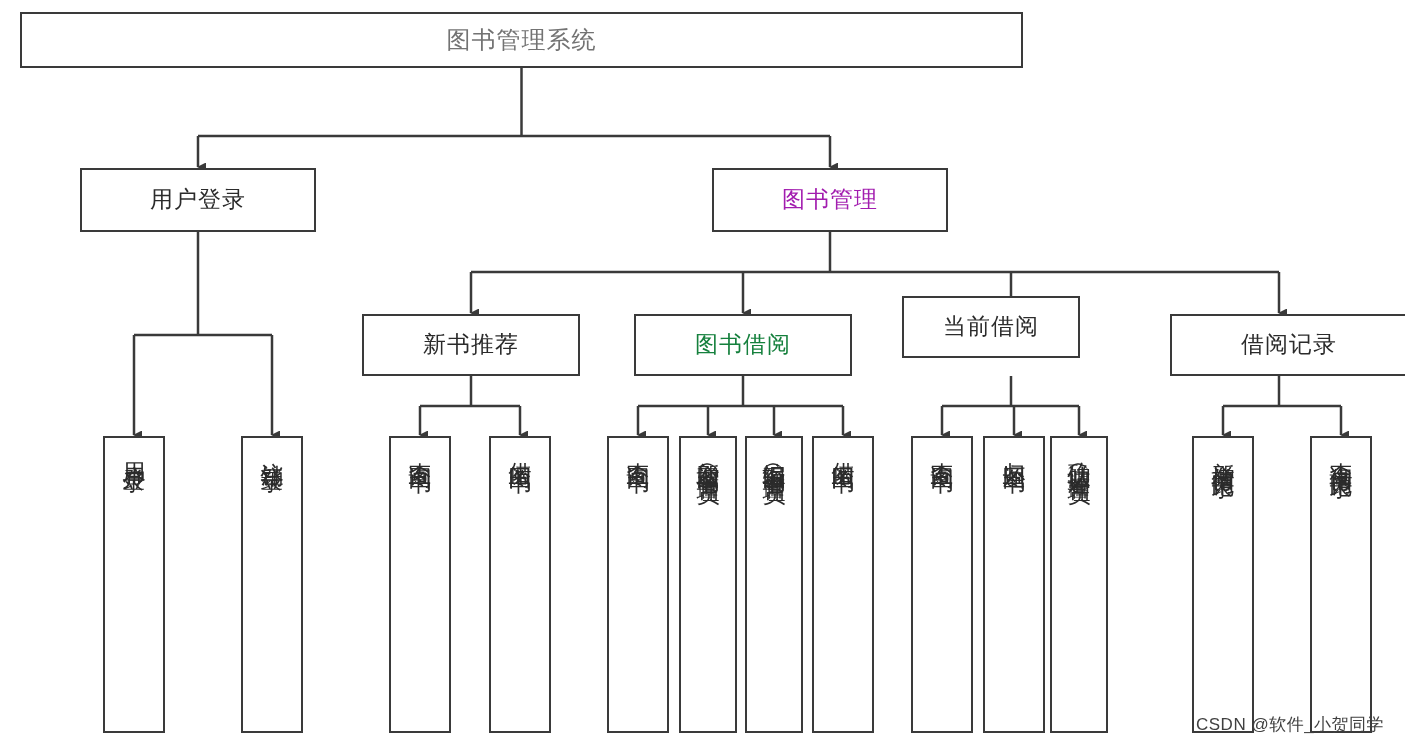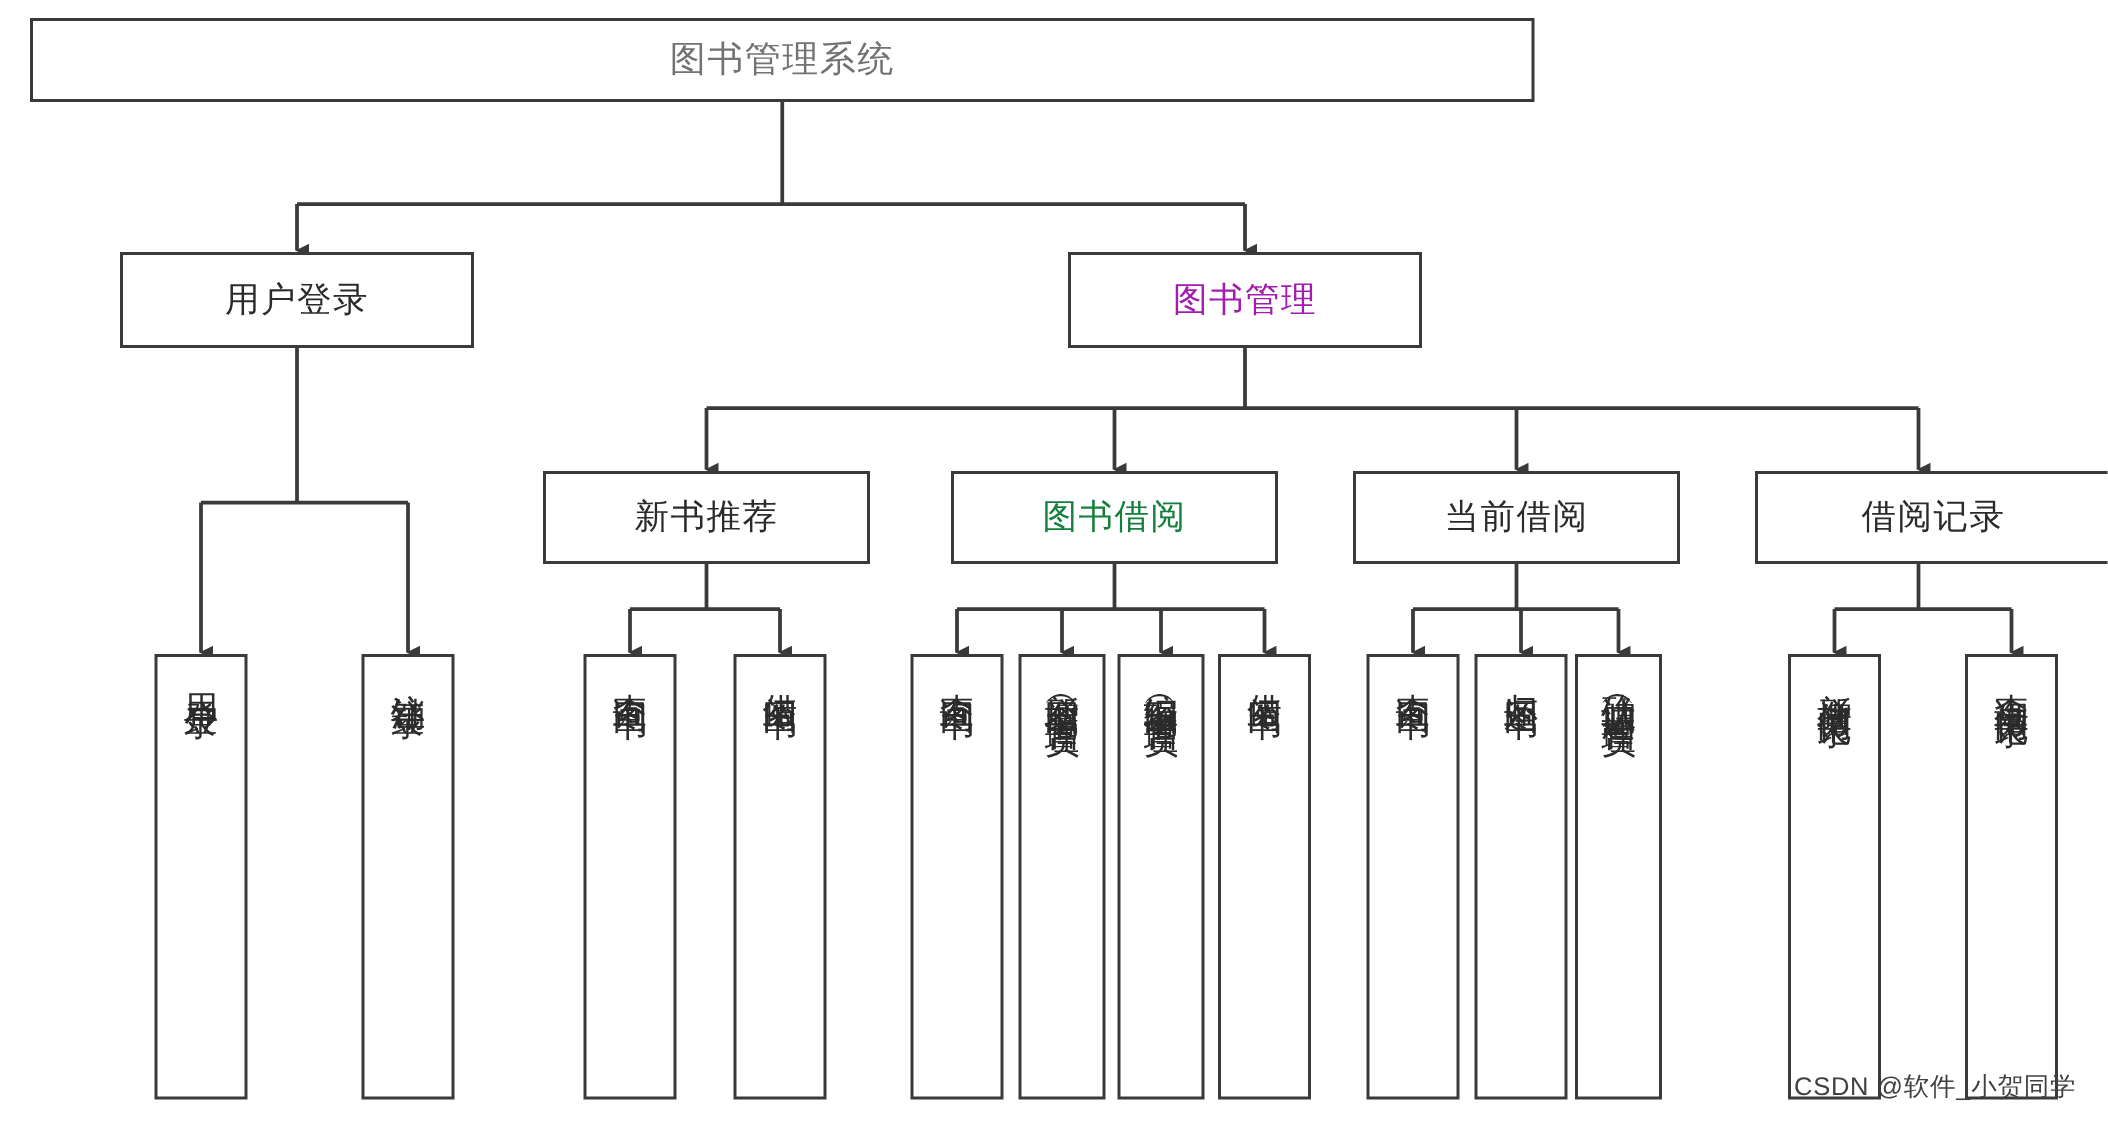--- a/index.html
+++ b/index.html
@@ -126,21 +126,21 @@
       </div>
       <div class="node-box horizontal" style="left: 712px; top: 168px; width: 236px; height: 64px; border-color: rgb(58, 58, 58); background: rgb(255, 255, 255);">
         <span class="node-label" style="color: #a21caf;">图书管理</span>
       </div>
       <div class="node-box horizontal" style="left: 362px; top: 314px; width: 218px; height: 62px; border-color: rgb(58, 58, 58); background: rgb(255, 255, 255);">
         <span class="node-label" style="color: rgb(43, 43, 43);">新书推荐</span>
       </div>
       <div class="node-box horizontal" style="left: 634px; top: 314px; width: 218px; height: 62px; border-color: rgb(58, 58, 58); background: rgb(255, 255, 255);">
         <span class="node-label" style="color: #15803d;">图书借阅</span>
       </div>
-      <div class="node-box horizontal" style="left: 902px; top: 314px; width: 218px; height: 62px; border-color: rgb(58, 58, 58); background: rgb(255, 255, 255);">
+      <div class="node-box horizontal" style="left: 902px; top: 296px; width: 178px; height: 62px; border-color: rgb(58, 58, 58); background: rgb(255, 255, 255);">
         <span class="node-label" style="color: rgb(43, 43, 43);">当前借阅</span>
       </div>
       <div class="node-box horizontal" style="left: 1170px; top: 314px; width: 238px; height: 62px; border-color: rgb(58, 58, 58); background: rgb(255, 255, 255);">
         <span class="node-label" style="color: rgb(43, 43, 43);">借阅记录</span>
       </div>
       <div class="node-box vertical" style="left: 103px; top: 436px; width: 62px; height: 297px; border-color: rgb(58, 58, 58); background: rgb(255, 255, 255);">
         <span class="node-label" style="color: rgb(43, 43, 43);">用户登录</span>
       </div>
       <div class="node-box vertical" style="left: 241px; top: 436px; width: 62px; height: 297px; border-color: rgb(58, 58, 58); background: rgb(255, 255, 255);">
         <span class="node-label" style="color: rgb(43, 43, 43);">注销登录</span>

